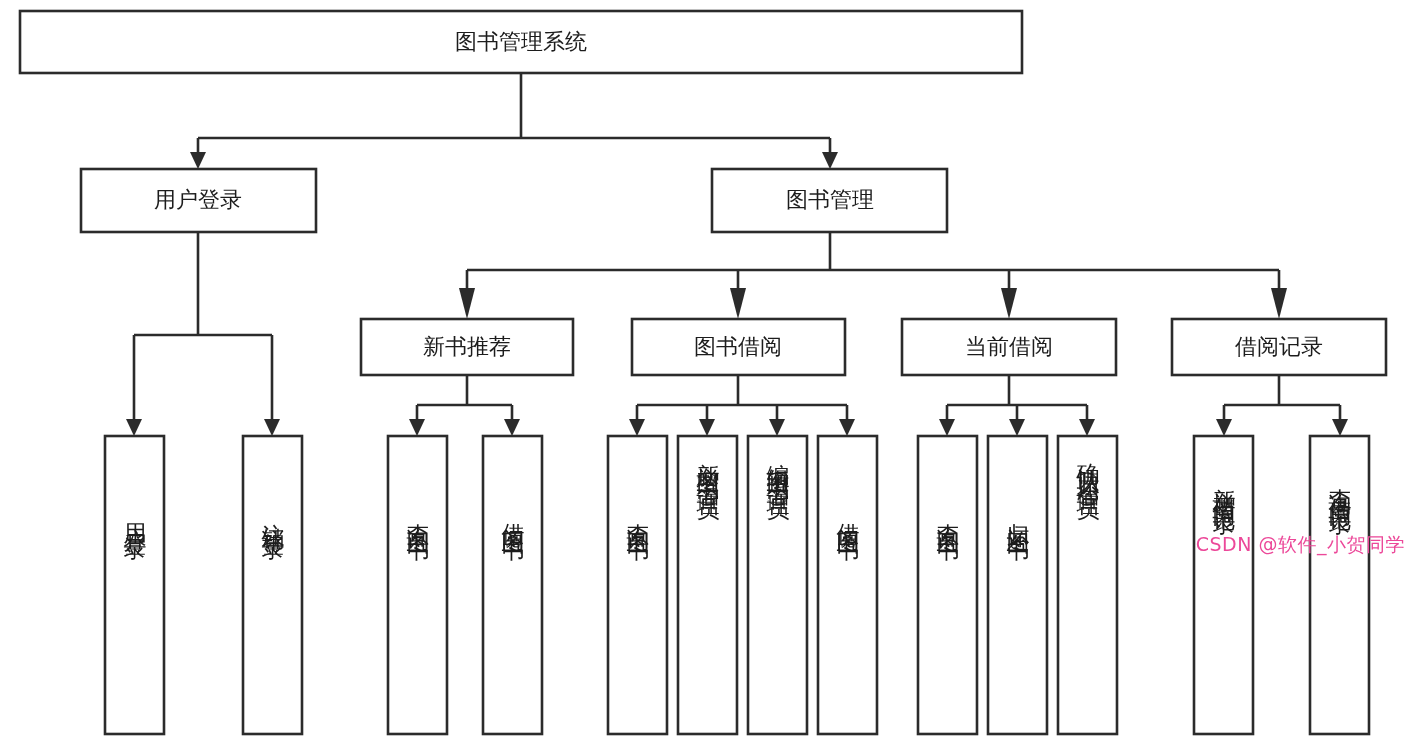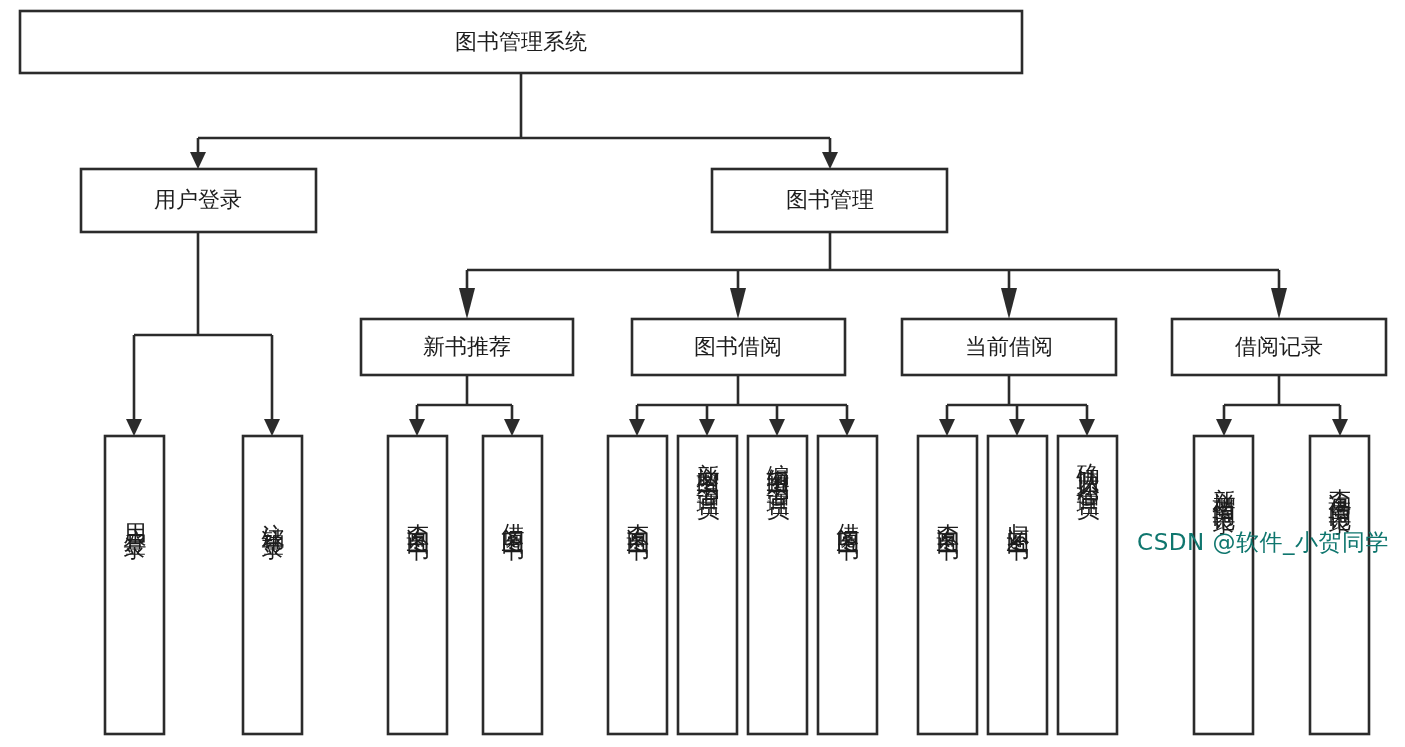--- a/index.html
+++ b/index.html
@@ -53,25 +53,25 @@
     stroke: #2b2b2b;
     stroke-width: 2.6;
     fill: none;
   }
   .arrow-head {
     fill: #2b2b2b;
     stroke: none;
   }
   .watermark {
     position: absolute;
-    right: 16px;
+    right: 0;
     bottom: 4px;
     font-family: "DejaVu Sans", "Liberation Sans", sans-serif;
-    font-size: 23px;
-    color: #0f766e;
+    font-size: 19px;
+    color: #ec4899;
     letter-spacing: 0.5px;
     white-space: nowrap;
     pointer-events: none;
   }
 </style>
 </head>
 <body>
 
 <div id="diagram-root">
 

